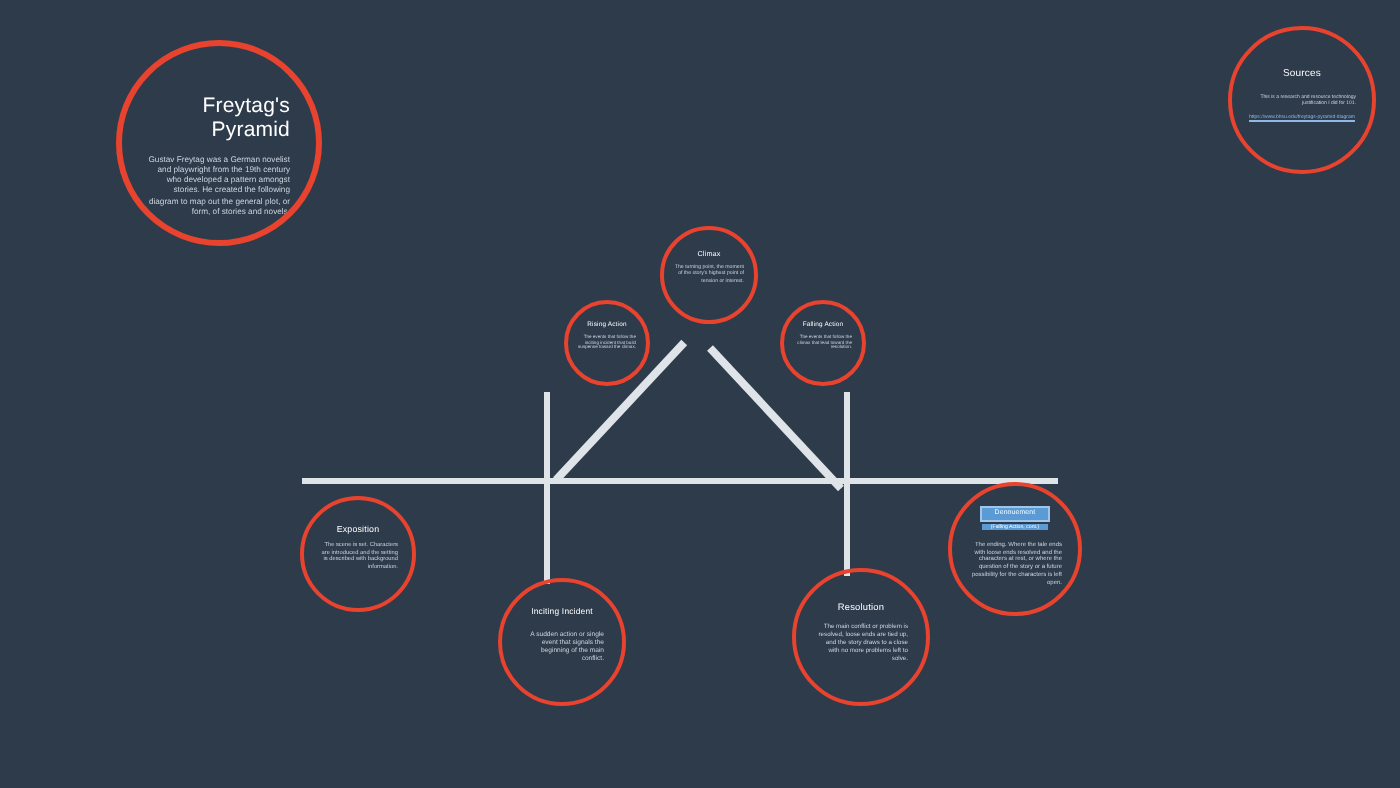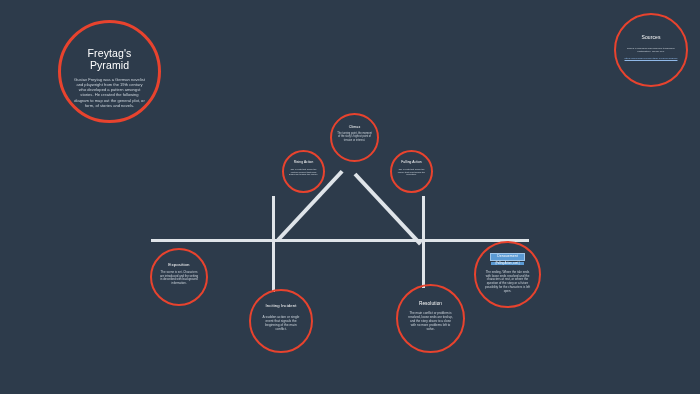--- a/index.html
+++ b/index.html
@@ -26,21 +26,21 @@
 
   
   .node {
     position: absolute;
     border-radius: 50%;
     border: 2px solid #e8432e;
     display: flex;
     flex-direction: column;
     align-items: center;
     justify-content: flex-start;
-    text-align: center;
+    text-align: right;
     color: #e9edf1;
     overflow: hidden;
   }
   .node .n-title {
     color: #ffffff;
     font-weight: normal;
     line-height: 1.15;
     letter-spacing: 0.1px;
   }
   .node .n-body {

